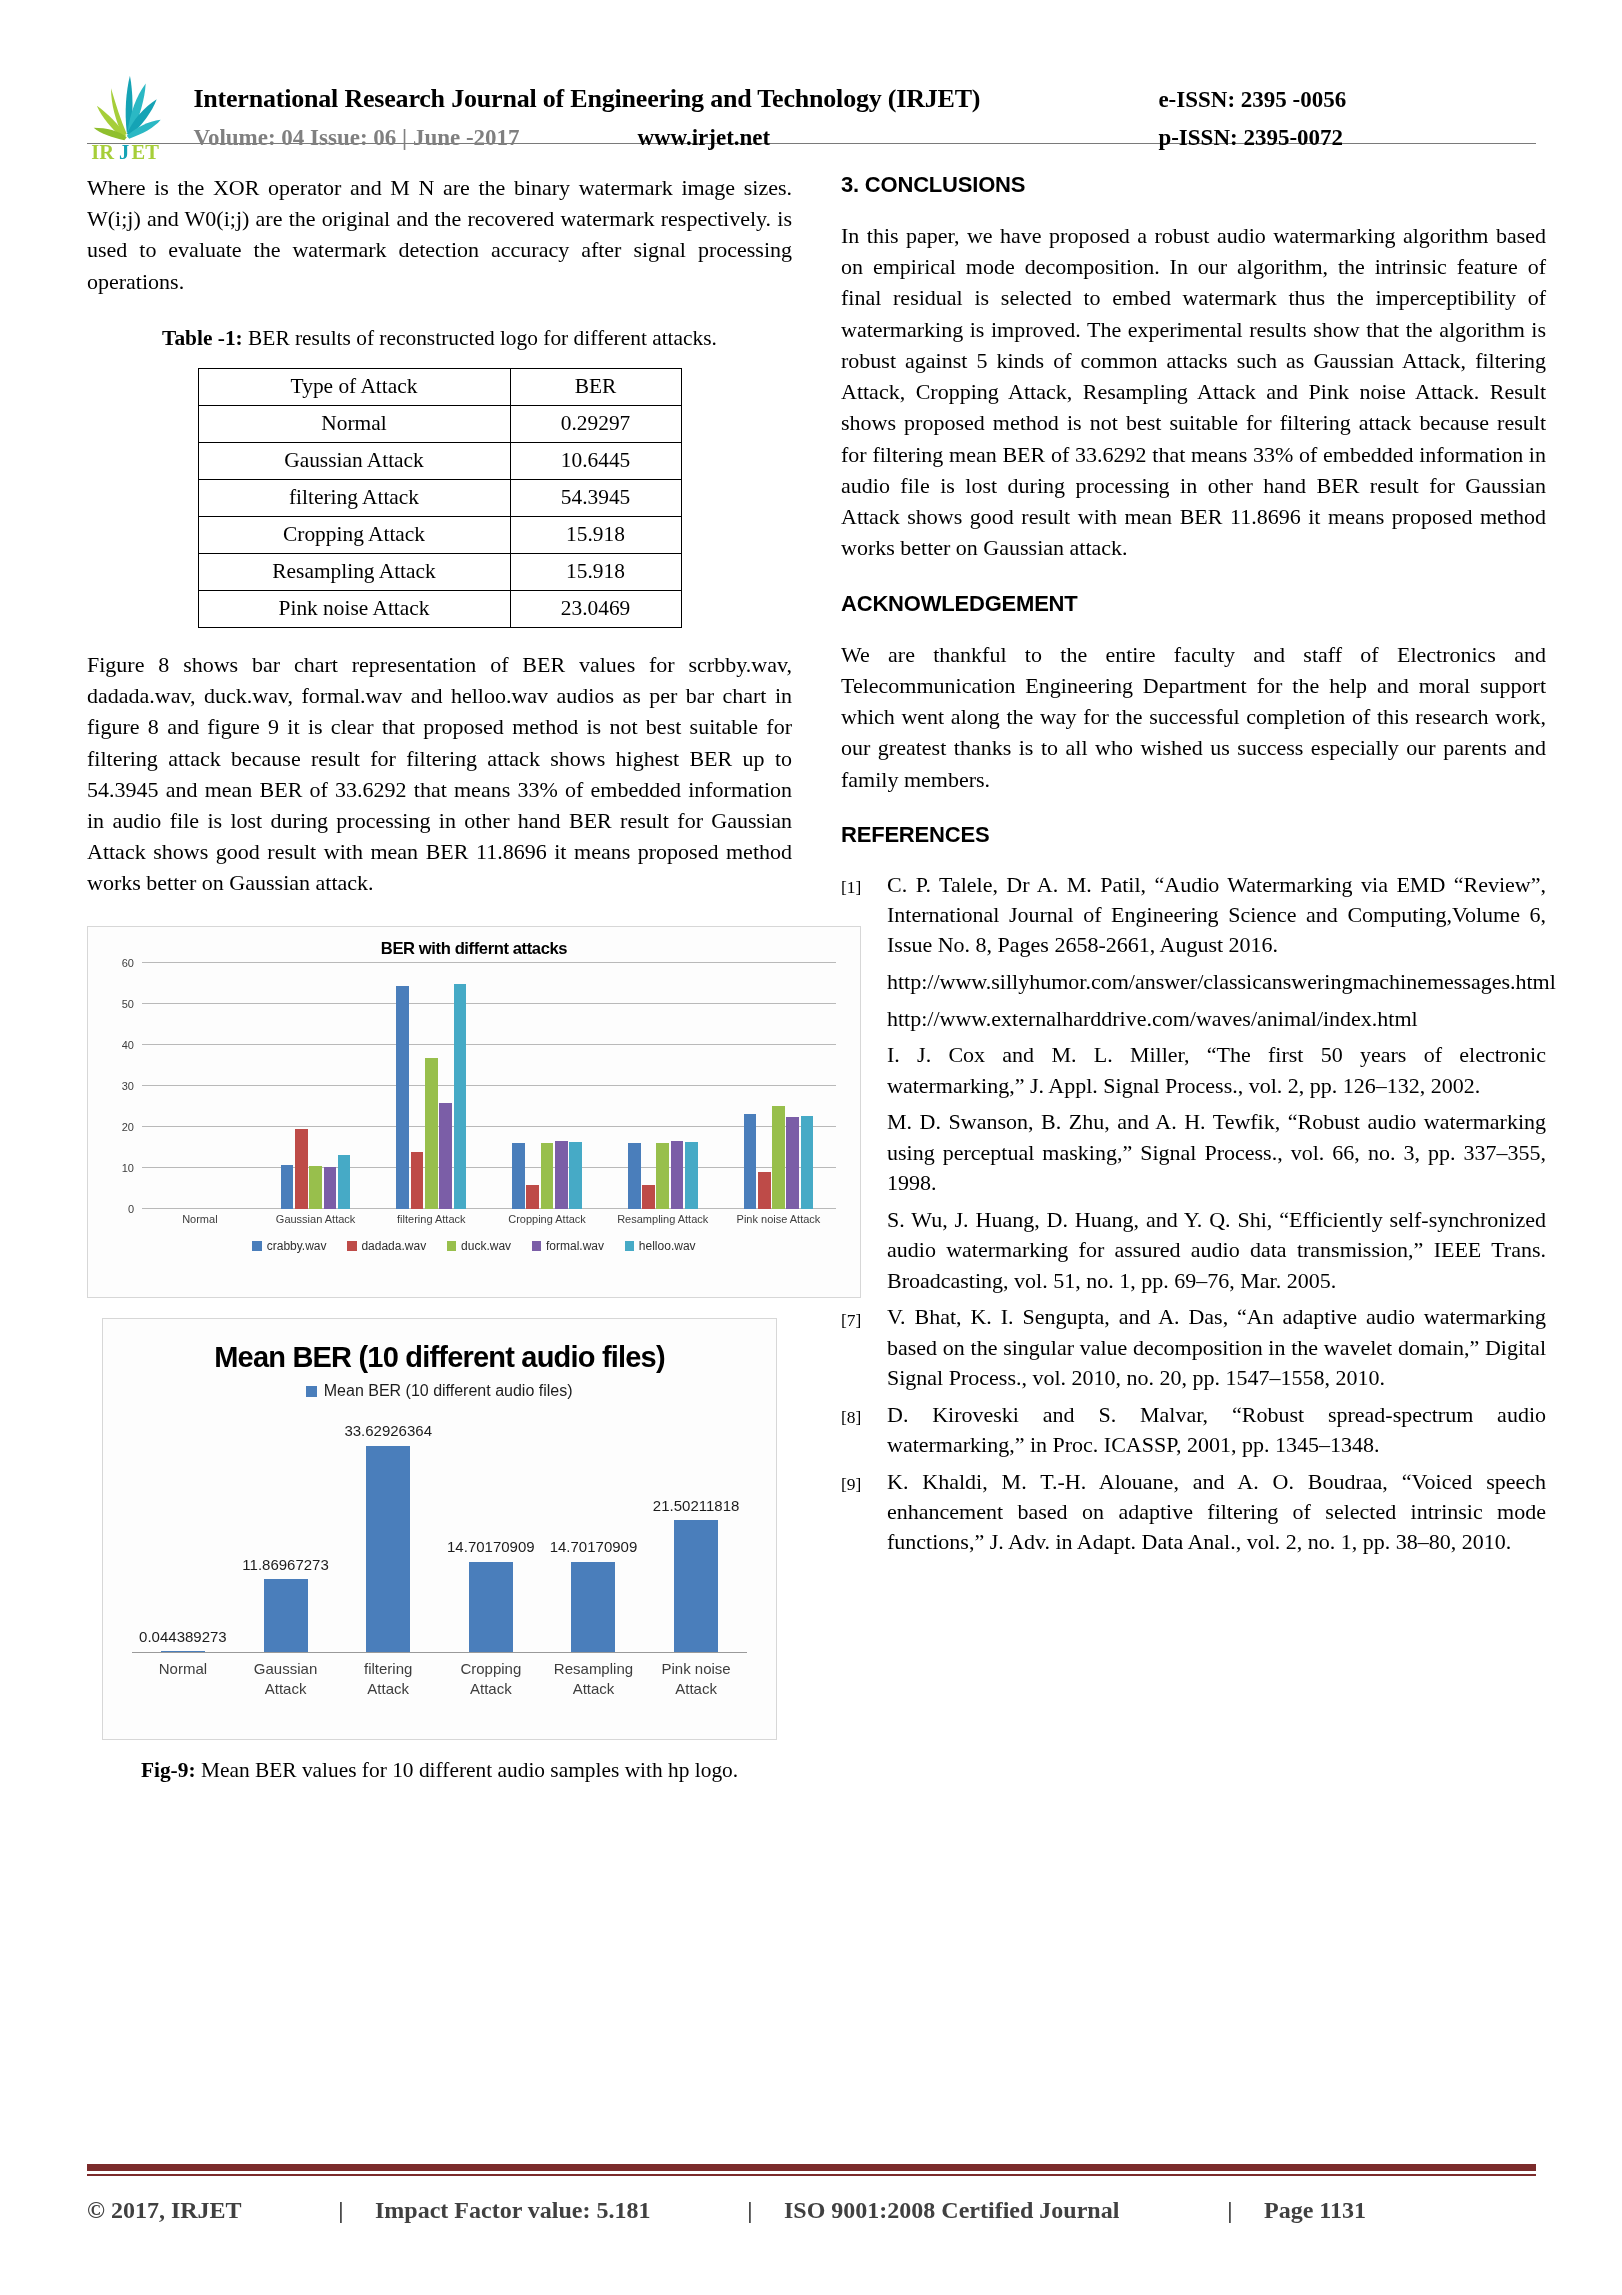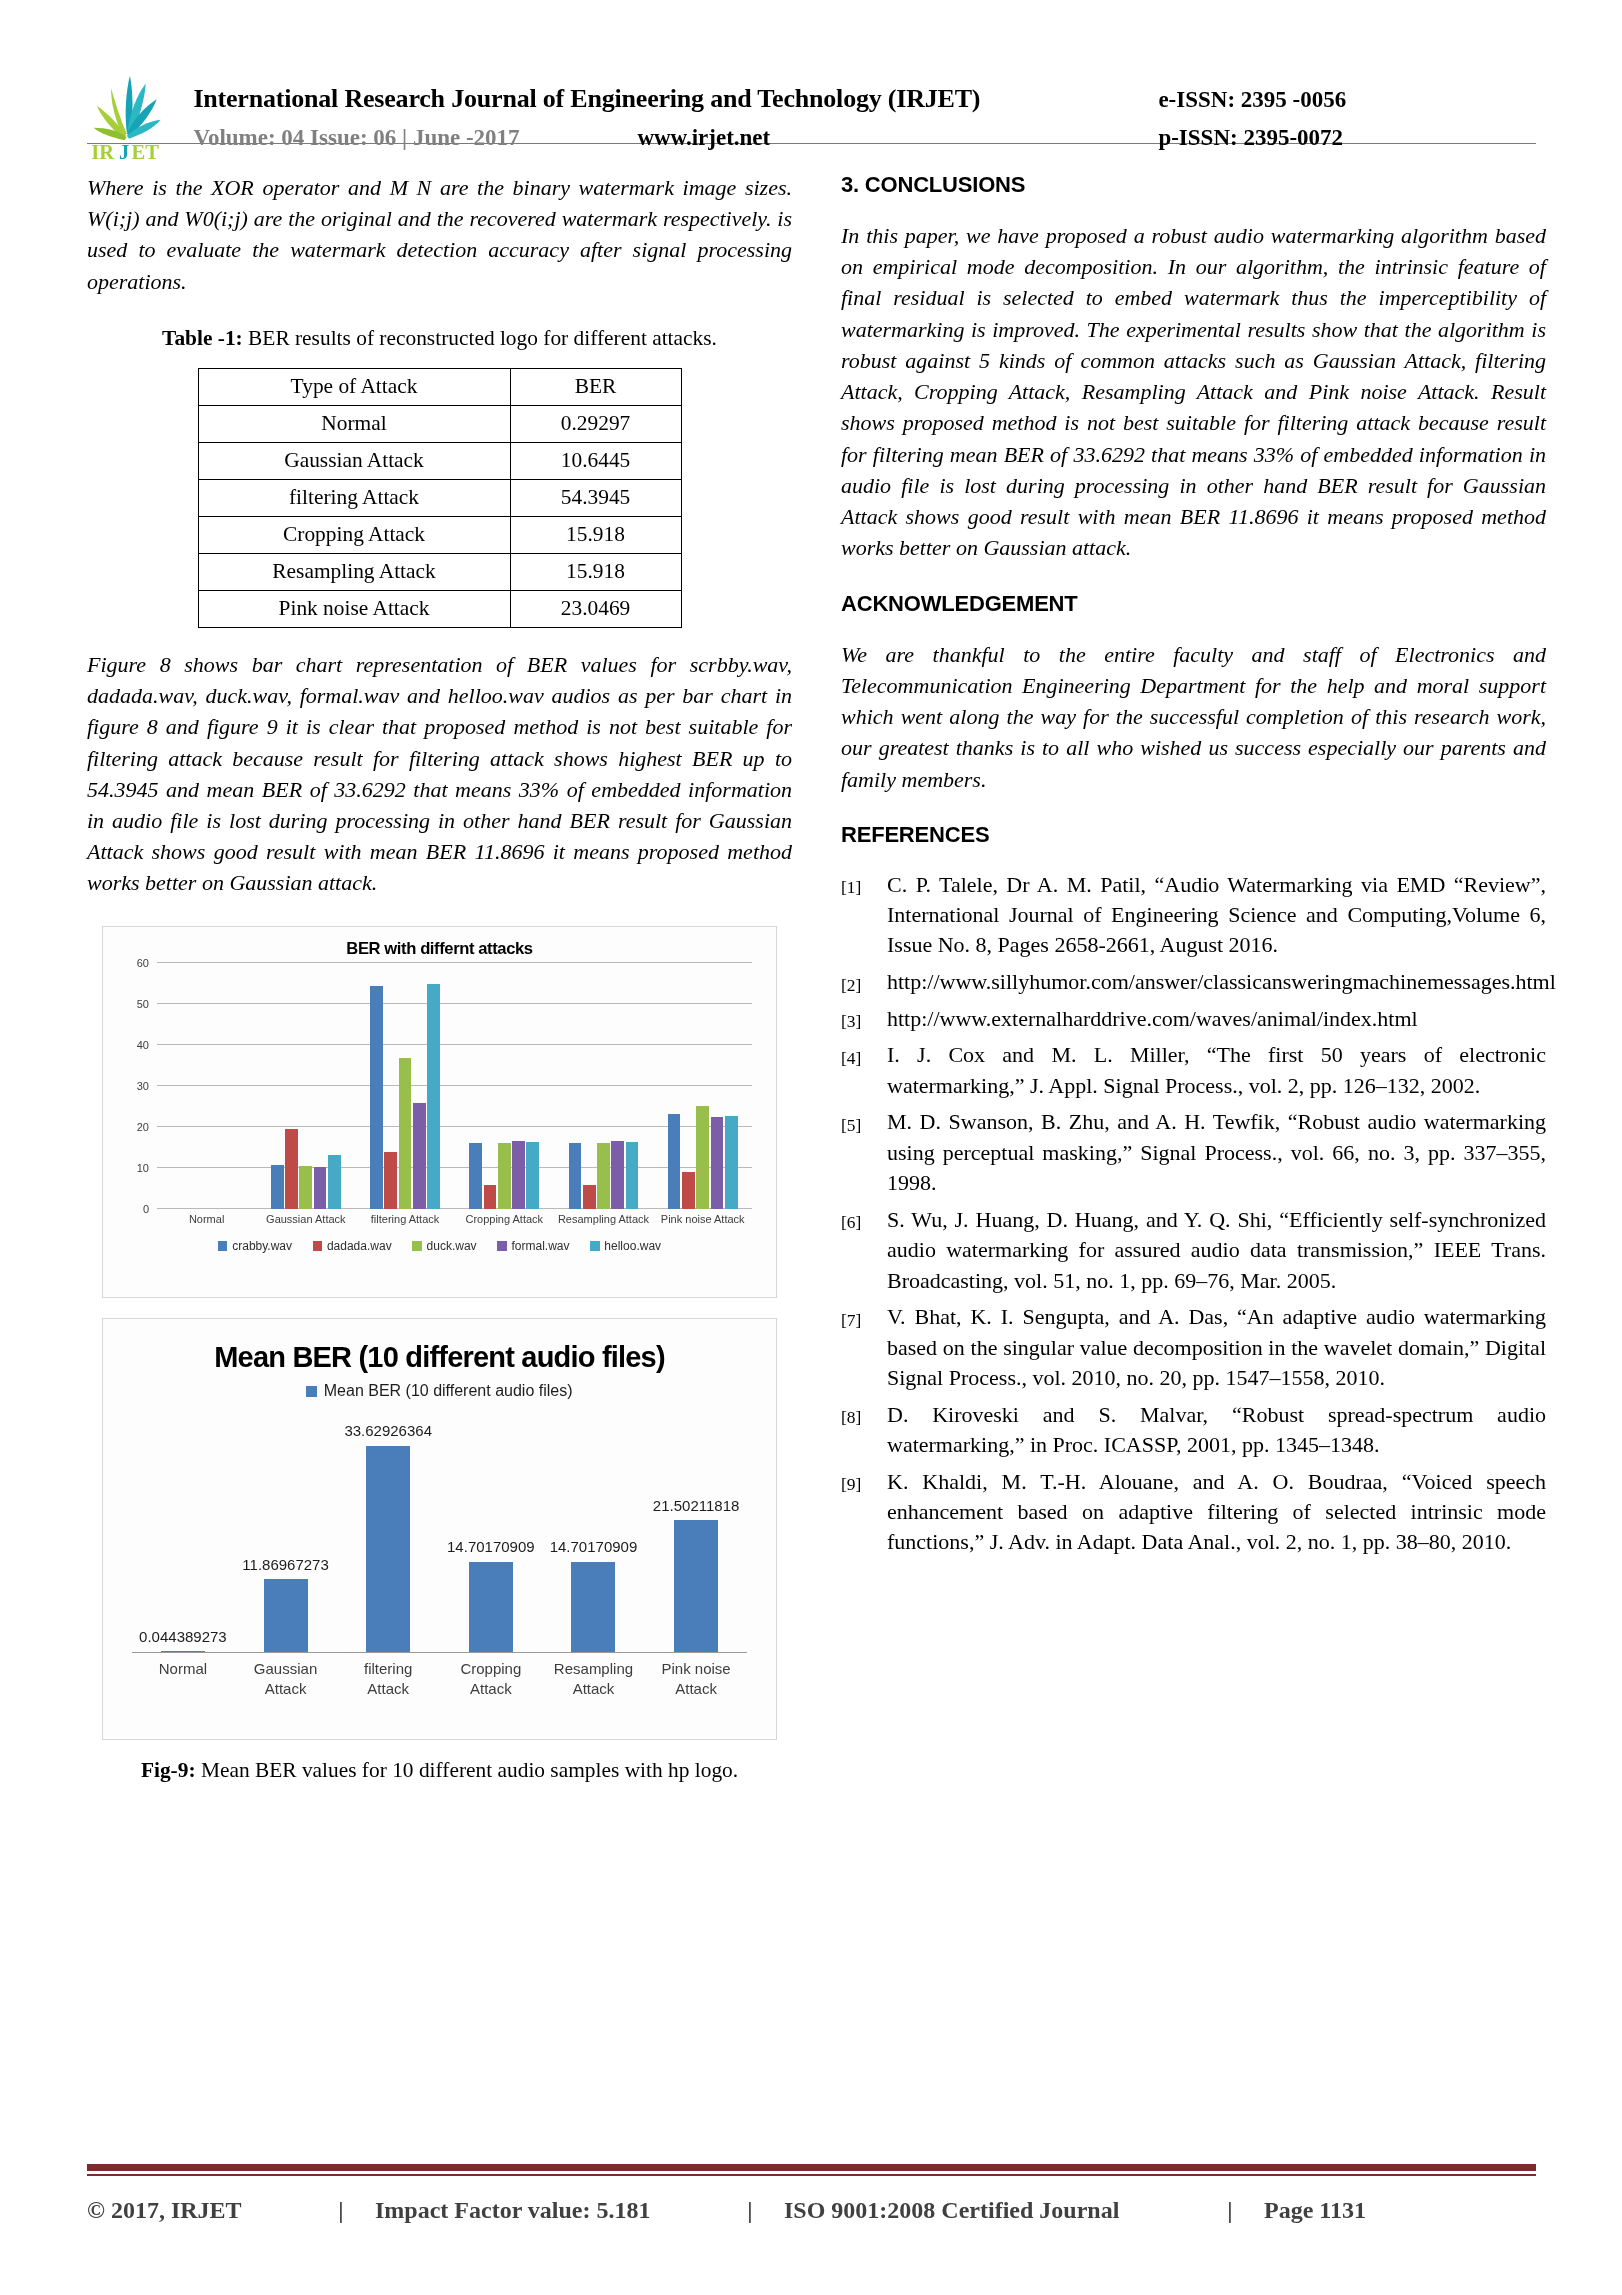--- a/index.html
+++ b/index.html
@@ -87,21 +87,20 @@
     margin-top: 28.5px;
   }
   .col { width: 705px; flex: 0 0 705px; }
 
   p.body {
     font-size: 22px;
     line-height: 1.42;
     text-align: justify;
     margin: 0 0 0 0;
     text-justify: inter-word;
-    font-style: italic;
   }
   .gap-sm { height: 20.6px; }
   .gap-md { height: 27px; }
 
   h2.sec {
     font-family: "Liberation Sans", sans-serif;
     font-weight: bold;
     font-size: 22px;
     margin: 0 0 22px 0;
     letter-spacing: -0.2px;
@@ -132,21 +131,21 @@
   table.ber td.c1 { width: 261px; }
   table.ber td.c2 { width: 143px; }
 
   
   .figbox {
     border: 1.6px solid #d7d7d7;
     background: #fdfdfd;
     margin: 0 auto;
     position: relative;
   }
-  .fig8 { width: 675px; height: 372px; padding: 8px 11px 4.8px 11px; }
+  .fig8 { width: 774px; height: 372px; padding: 8px 11px 4.8px 11px; }
   .fig8-title {
     text-align: center;
     font-family: "Liberation Sans", sans-serif;
     font-weight: bold;
     font-size: 16.6px;
     letter-spacing: -0.4px;
     margin: 4.8px 0 3.2px 0;
   }
   .plot8 {
     position: relative;

